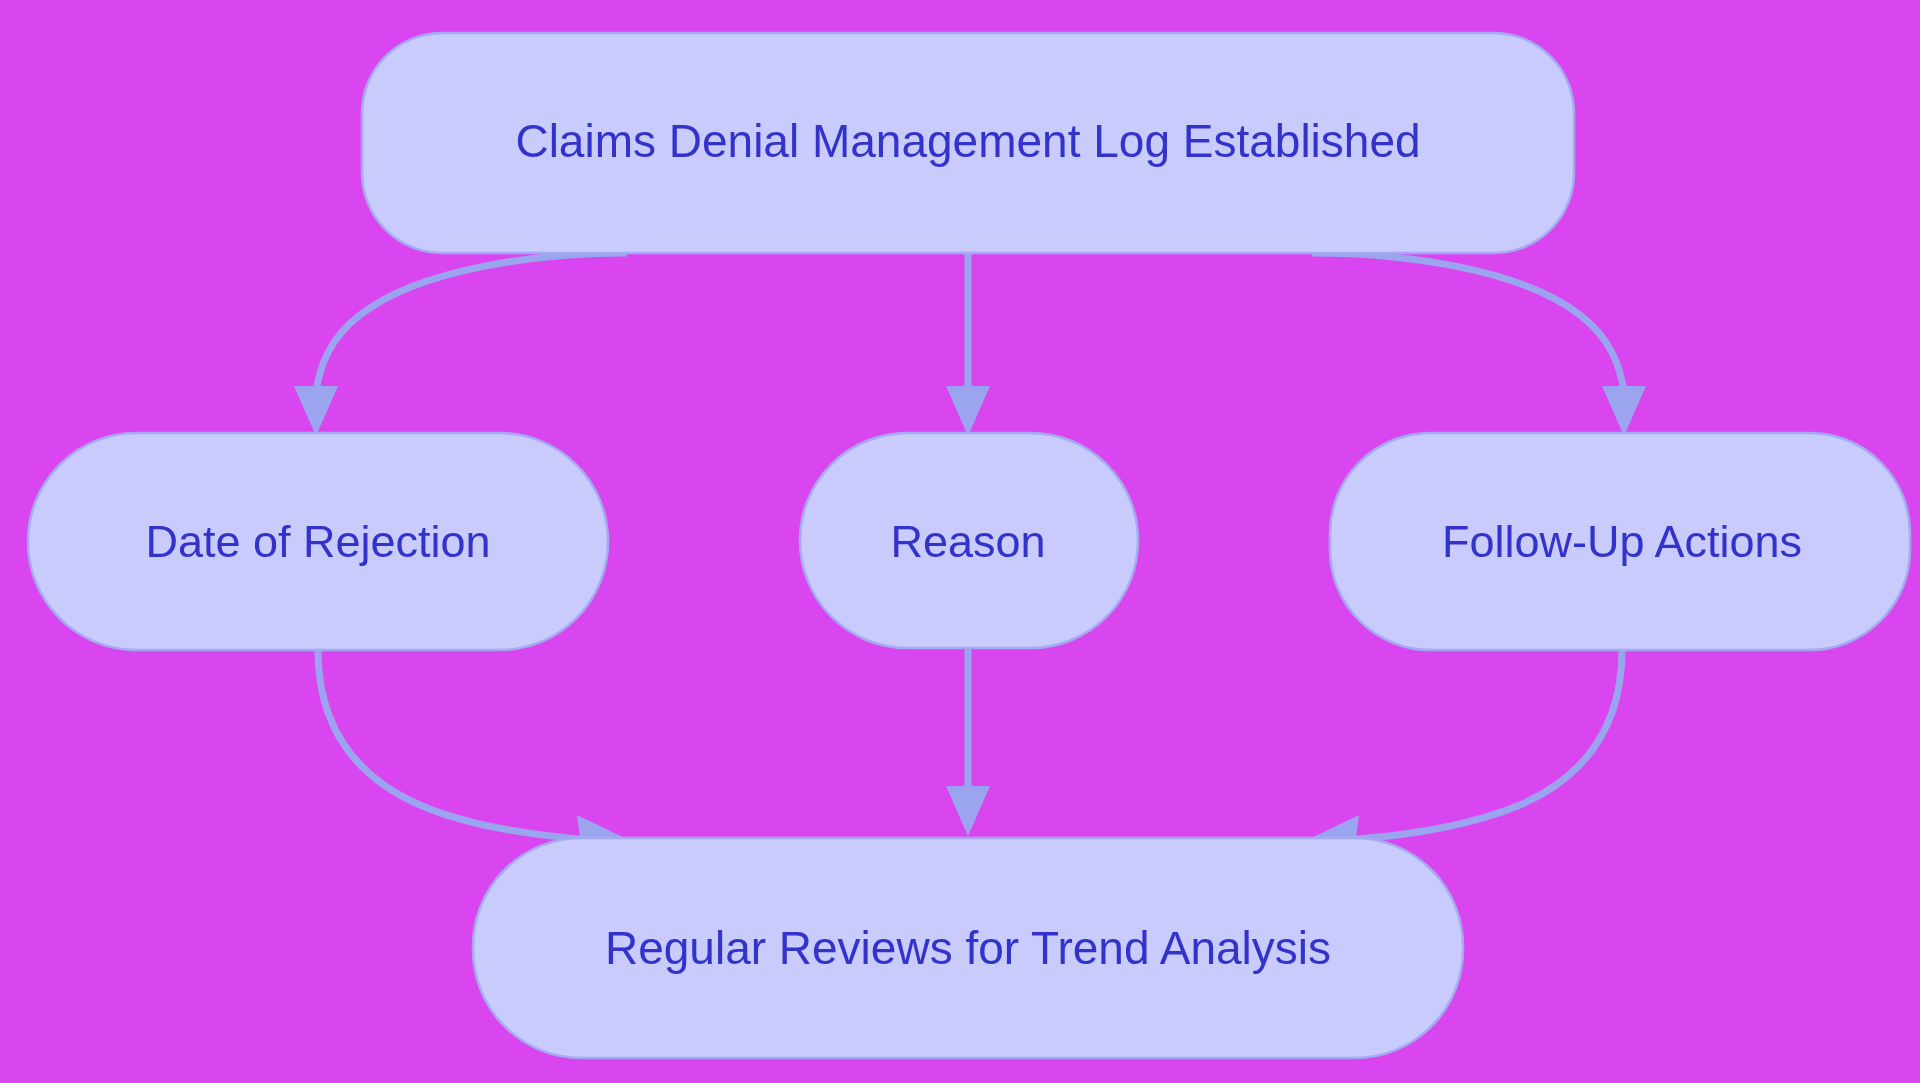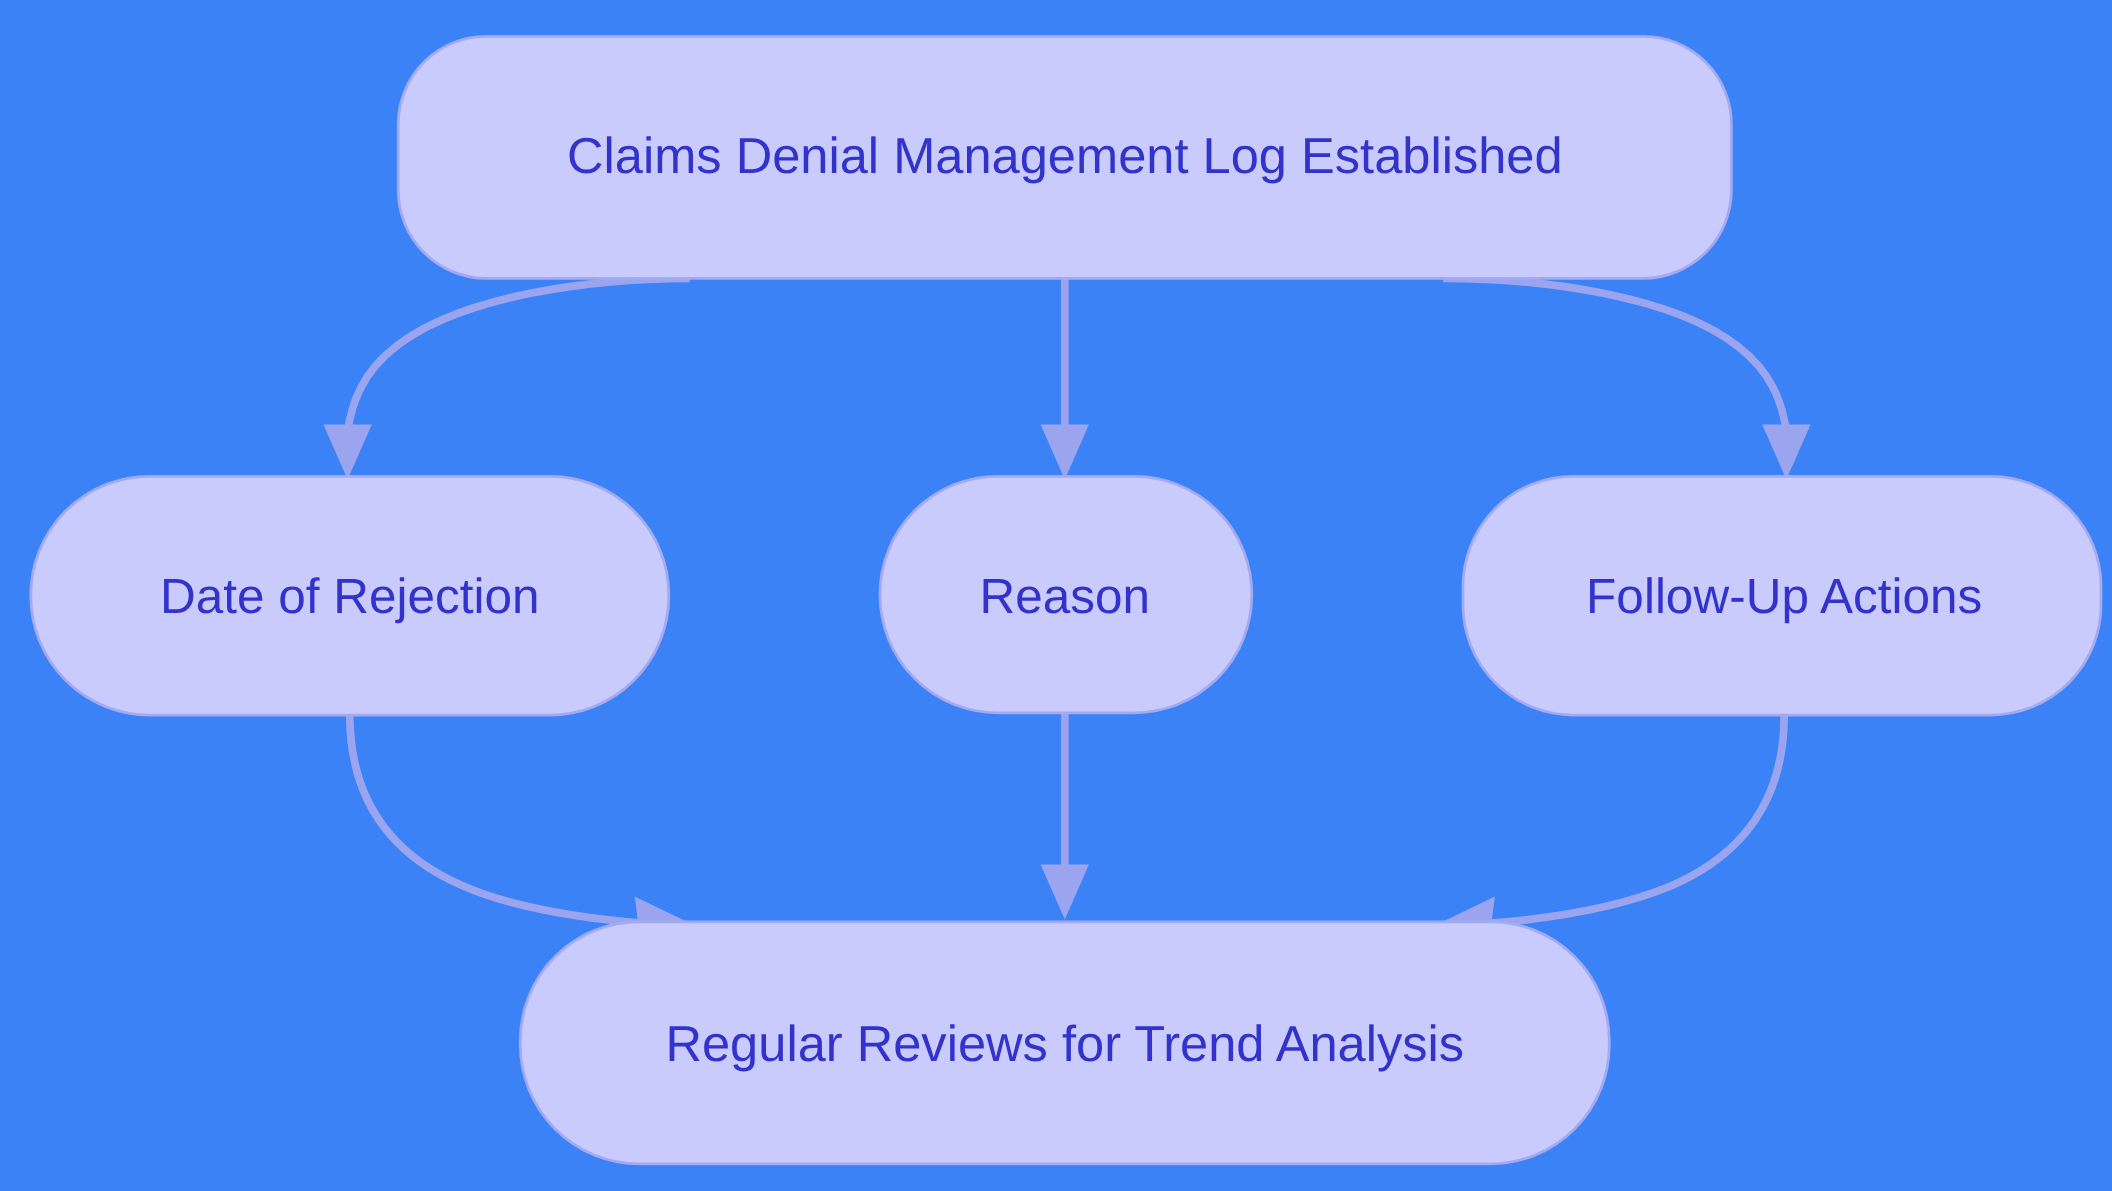--- a/index.html
+++ b/index.html
@@ -11,21 +11,21 @@
   body {
     width: 1920px;
     height: 1083px;
     overflow: hidden;
     font-family: "Liberation Sans", "DejaVu Sans", sans-serif;
   }
   #diagram-root {
     position: relative;
     width: 1920px;
     height: 1083px;
-    background: #3b82f6;
+    background: #d946ef;
     text-decoration: underline;
   }
   #flow-svg {
     position: absolute;
     top: 0;
     left: 0;
     width: 1920px;
     height: 1083px;
     display: block;
   }

